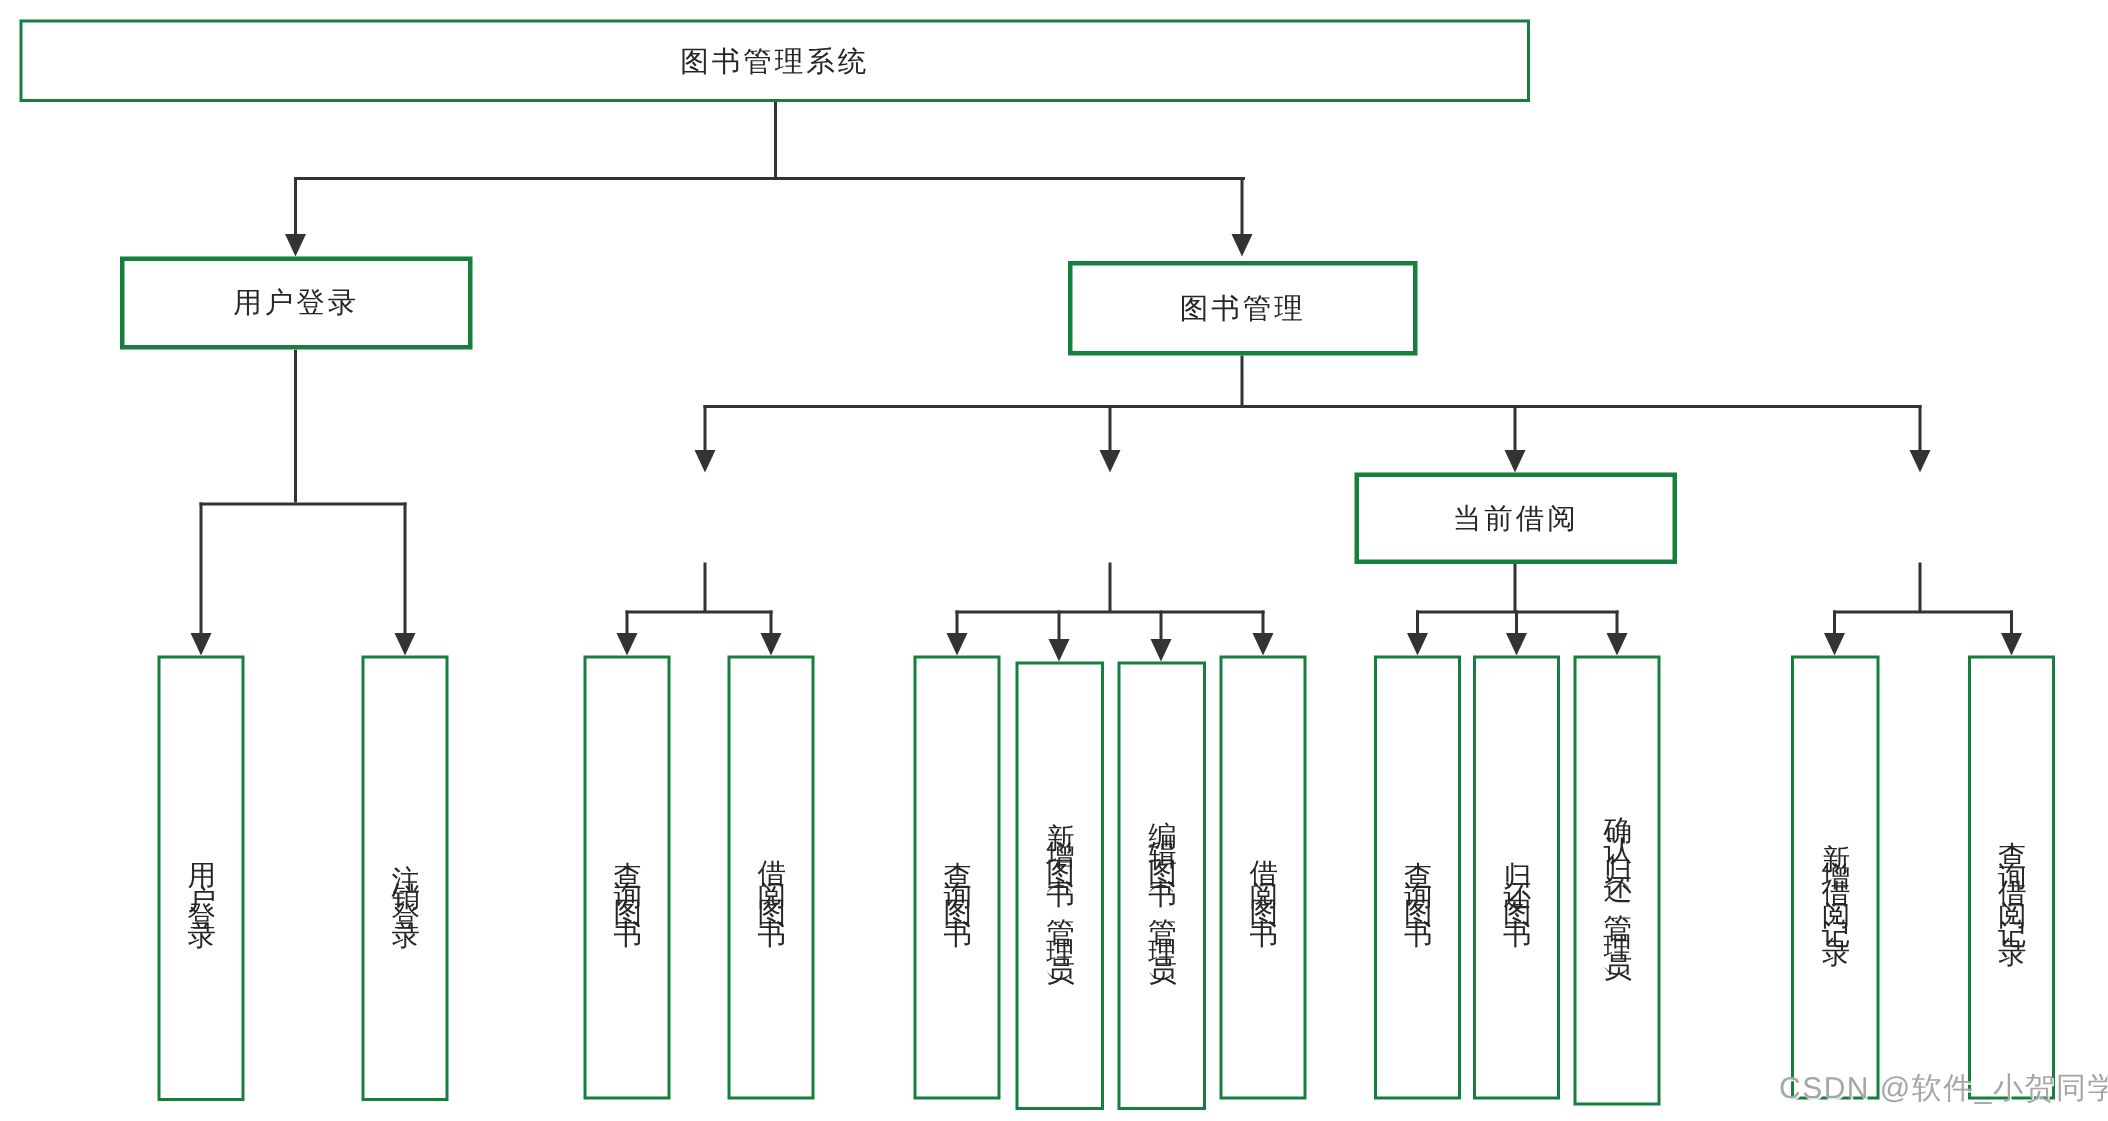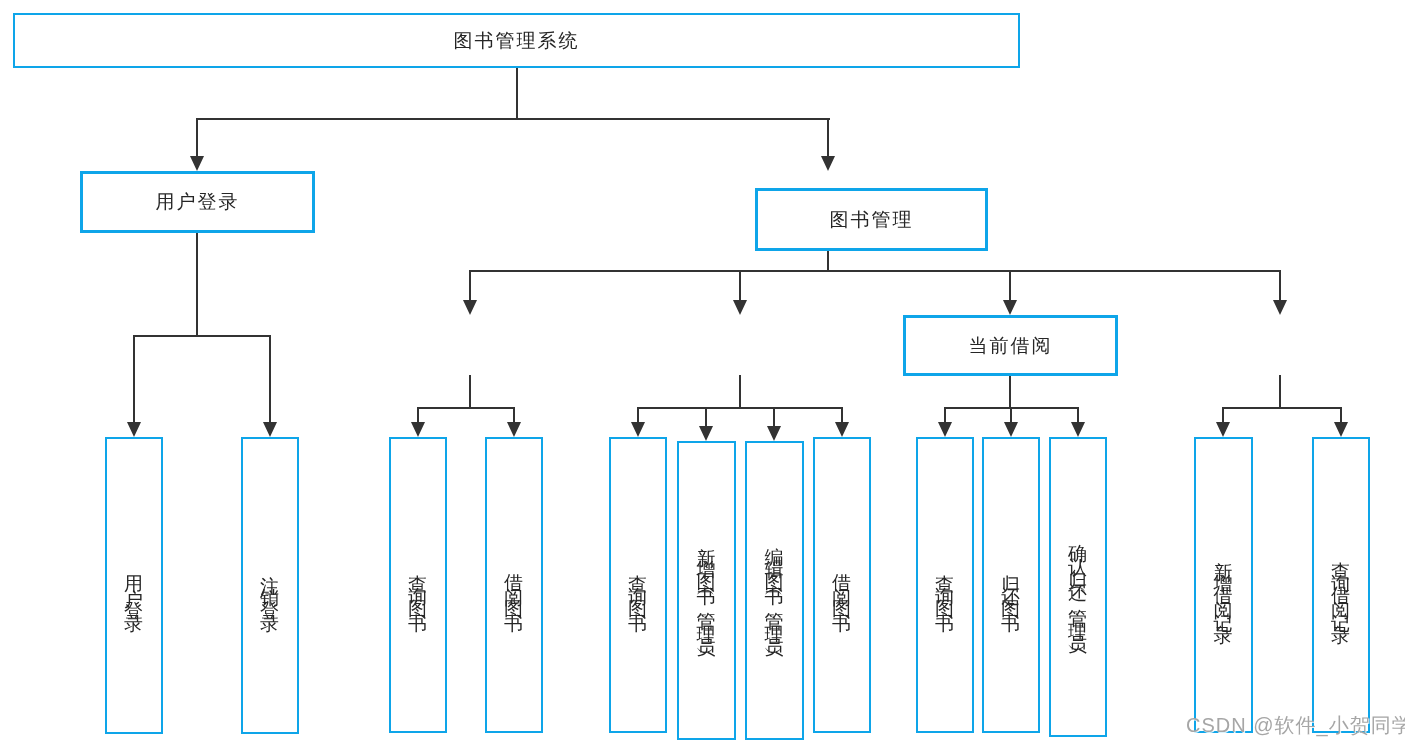--- a/index.html
+++ b/index.html
@@ -1,21 +1,21 @@
 <!DOCTYPE html>
 <html><head>
 <meta charset="utf-8">
 <style>
   html,body{margin:0;padding:0;background:#ffffff;}
   .stage{
     position:relative;width:1405px;height:747px;background:#ffffff;overflow:hidden;
     font-family:"Liberation Sans","DejaVu Sans",sans-serif;color:#262626;
   }
   .box{
-    position:absolute;background:#ffffff;border:2px solid #0ea5e9;
+    position:absolute;background:#ffffff;border:2px solid #15803d;
     display:flex;align-items:center;justify-content:center;
     font-size:19px;letter-spacing:2px;box-sizing:border-box;
   }
   .lv{border-width:3px;}
   .leaf{border-width:2px;}
   .leaf span{
     writing-mode:vertical-rl;text-orientation:mixed;
     font-size:19px;letter-spacing:13px;line-height:1;
   }
   .hl{position:absolute;height:2px;background:#333333;}
@@ -96,21 +96,21 @@
   <div class="vl" style="left:1340px;top:407px;height:16px;"></div>
   <div class="arrow" style="left:1334px;top:422px;"></div>
 
   <div class="box" style="left:13px;top:13px;width:1007px;height:55px;">
     <span>图书管理系统</span>
   </div>
 
   <div class="box lv" style="left:80px;top:171px;width:235px;height:62px;">
     <span>用户登录</span>
   </div>
-  <div class="box lv" style="left:712px;top:188px;width:233px;height:63px;margin-left:43px;">
+  <div class="box lv" style="left:712px;top:174px;width:233px;height:63px;">
     <span>图书管理</span>
   </div>
 
   <div class="box lv" style="left:903px;top:315px;width:215px;height:61px;">
     <span>当前借阅</span>
   </div>
 
   <div class="box leaf" style="left:105px;top:437px;width:58px;height:297px;">
     <span>用户登录</span>
   </div>

